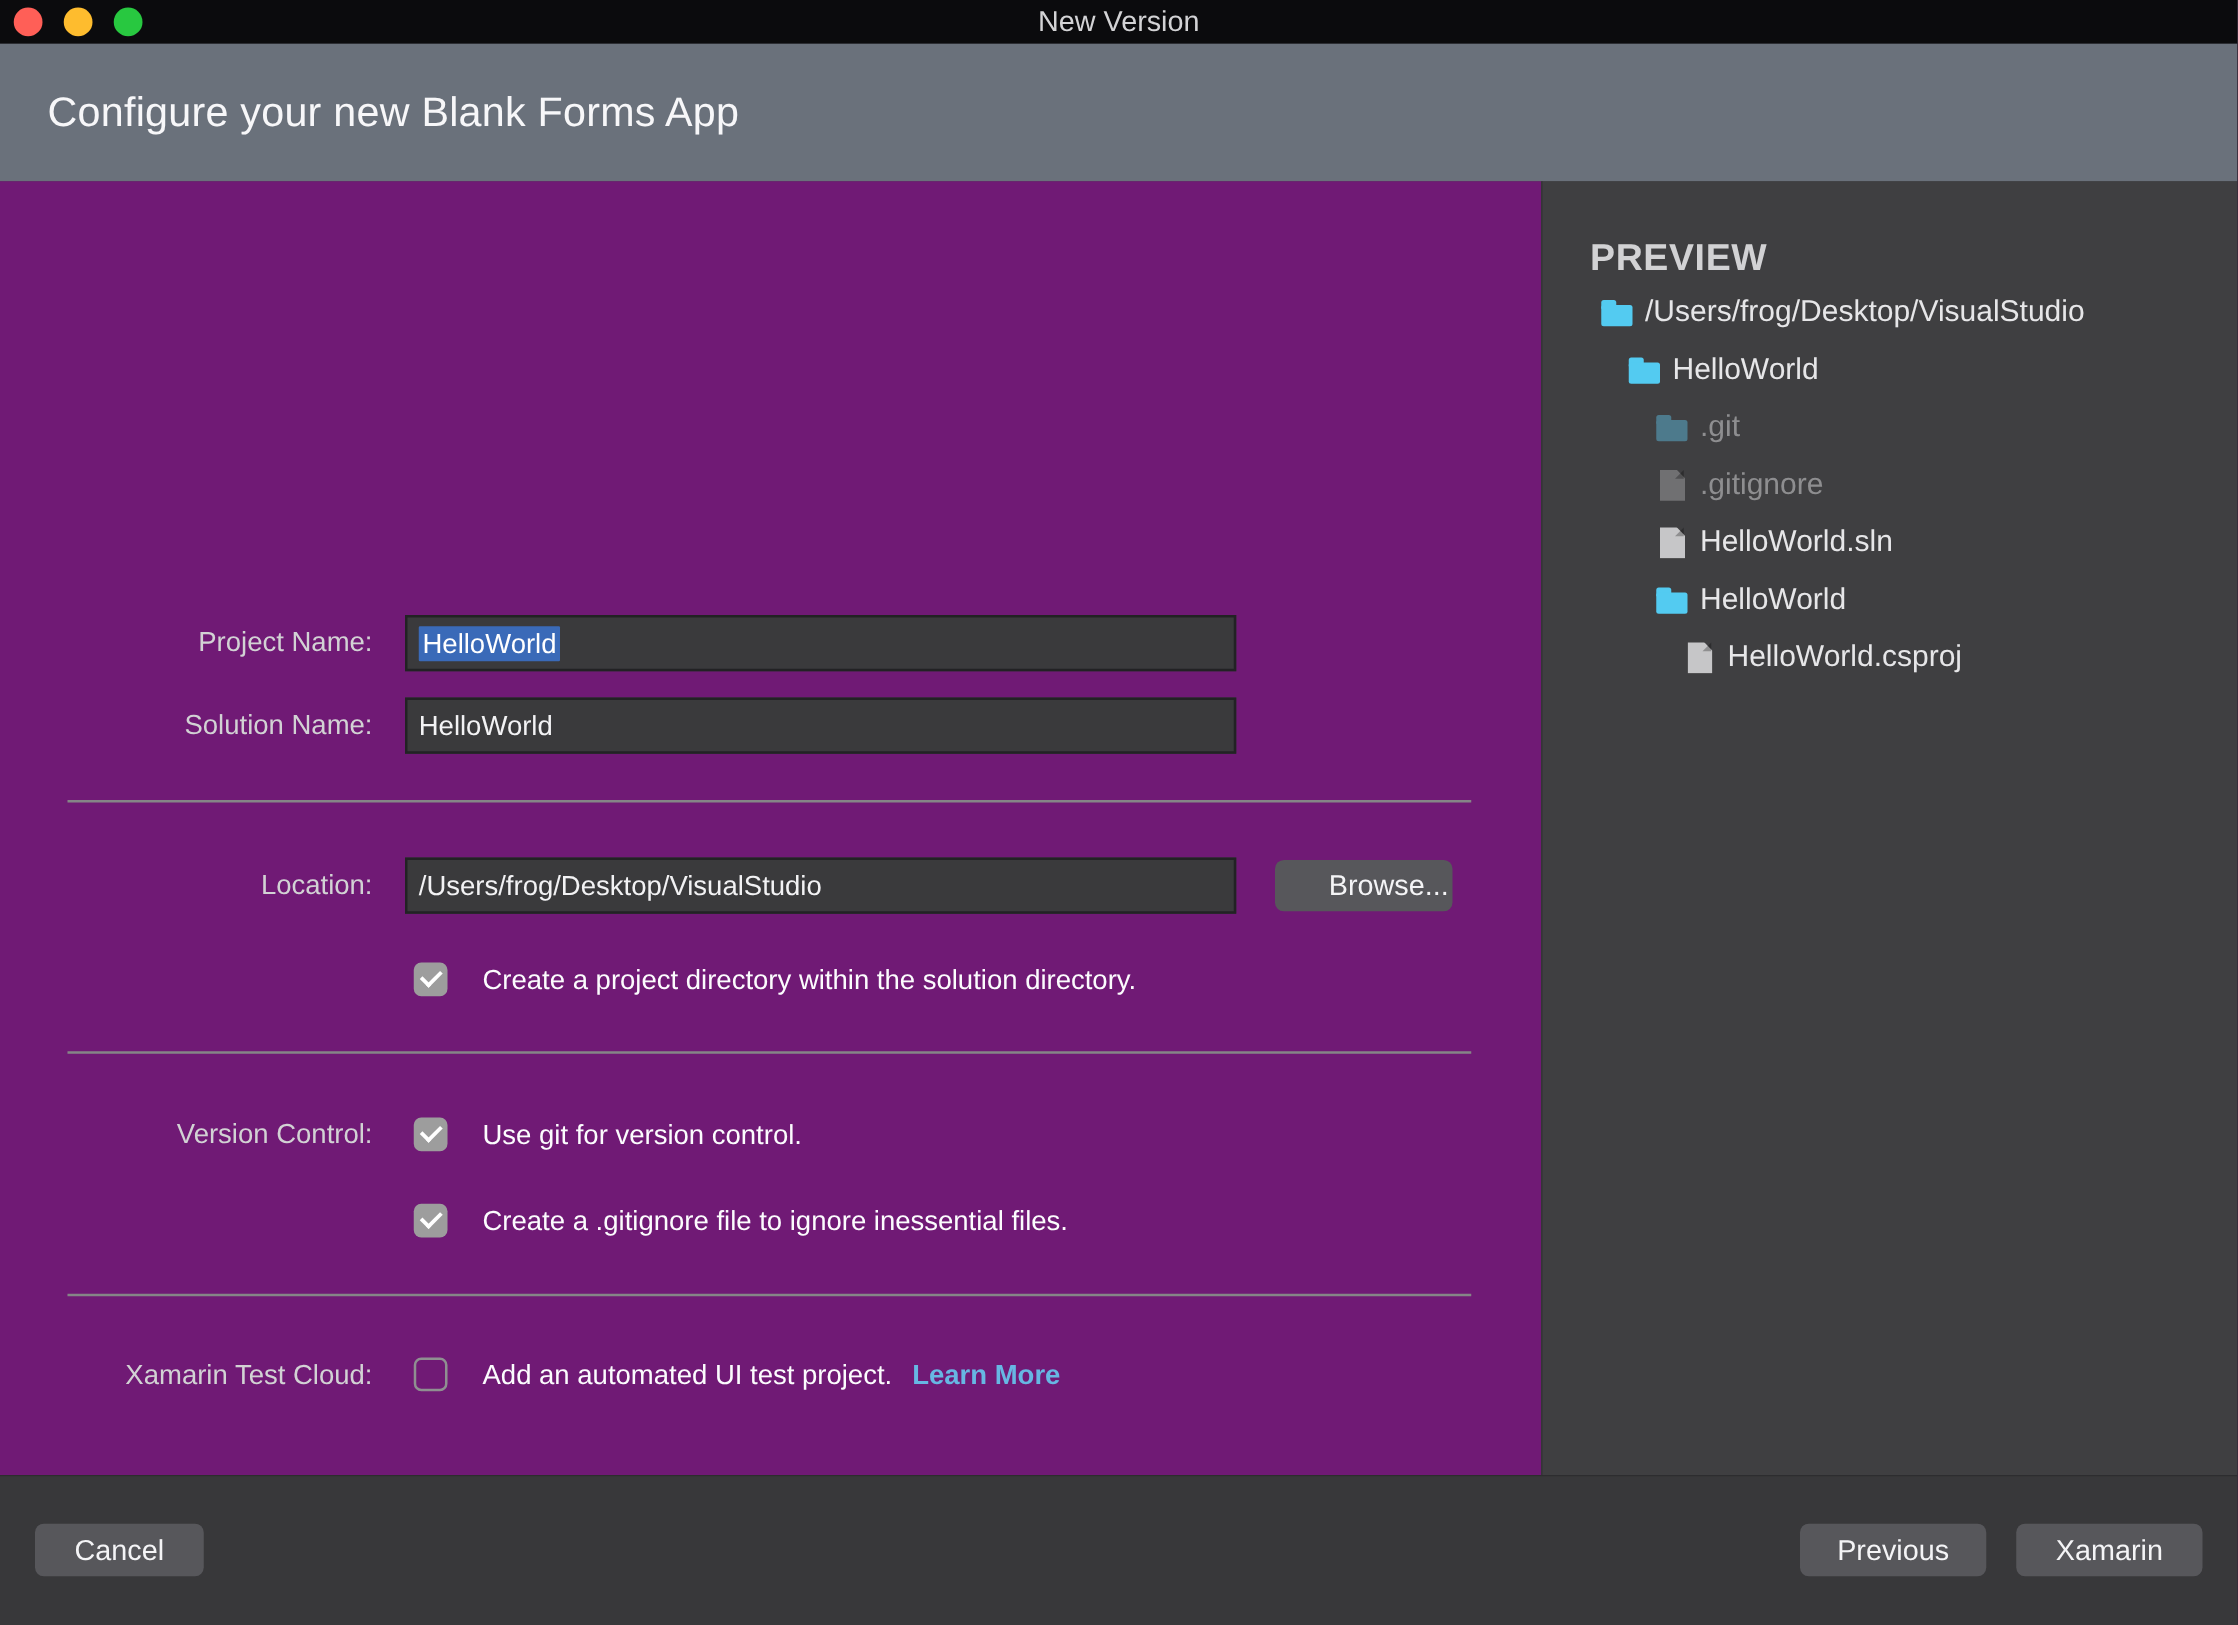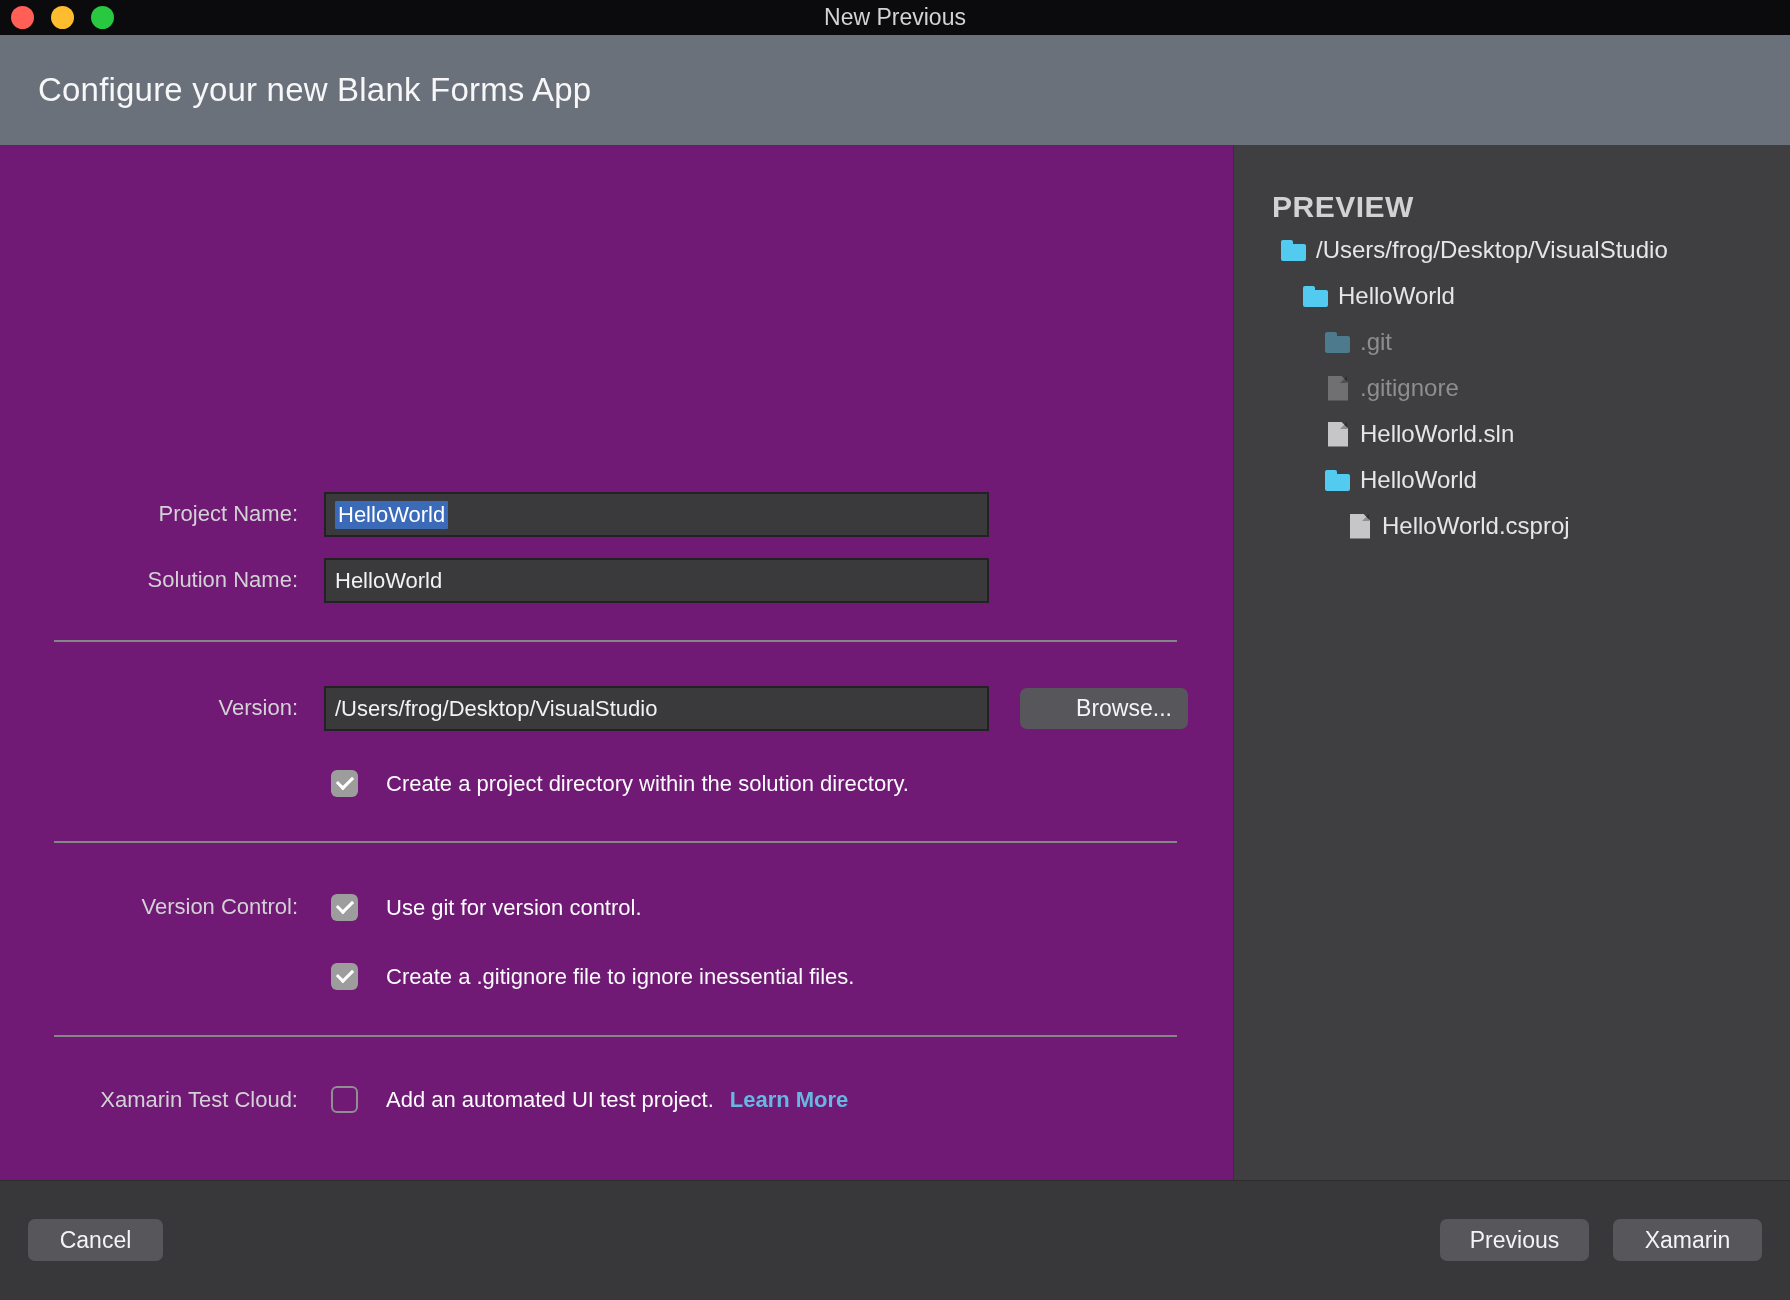--- a/index.html
+++ b/index.html
@@ -36,21 +36,21 @@
     background:#3a3a3c;border:2px solid #222224;display:flex;align-items:center;
     padding-left:9px;color:#f2f2f4;font-size:22px;}
   .in-project{top:347px;}
   .in-solution{top:413px;}
   .in-location{top:541px;}
   .sel-text{background:#3a6ab8;color:#ffffff;padding:1px 3px;border-radius:1px;}
   .divider{position:absolute;left:54px;width:1123px;height:2px;background:#858587;}
   .div1{top:495px;} .div2{top:696px;} .div3{top:890px;}
   .btn{display:flex;align-items:center;justify-content:center;box-sizing:border-box;
     background:#57575b;border-radius:7px;color:#f4f4f6;font-size:23px;cursor:default;}
-  .browse-btn{position:absolute;left:1020px;top:543px;width:168px;height:41px;padding-left:40px;}
+  .browse-btn{position:absolute;left:1020px;top:543px;width:142px;height:41px;padding-left:40px;}
   
   .cbrow{position:absolute;left:331px;display:flex;align-items:center;height:27px;}
   .cbrow1{top:625px;} .cbrow2{top:749px;} .cbrow3{top:818px;} .cbrow4{top:941px;}
   .cb{width:27px;height:27px;border-radius:6px;background:#9d9d9d;position:relative;
     box-sizing:border-box;flex:0 0 27px;}
   .cb[data-checked="false"]{background:transparent;border:2px solid #8f8f91;}
   .cb[data-checked="true"]::after{content:'';position:absolute;left:6px;top:6px;width:13px;height:7px;
     border-left:3px solid #ffffff;border-bottom:3px solid #ffffff;transform:rotate(-45deg);}
   .cbtext{margin-left:28px;color:#fcfcfe;font-size:22px;font-weight:400;white-space:nowrap;}
   .link{margin-left:16px;color:#67b7e3;font-size:22px;font-weight:600;
@@ -85,42 +85,42 @@
 </style>
 </head>
 <body>
 
 <div id="app">
 
   <div class="titlebar">
     <span class="tl red"></span>
     <span class="tl yellow"></span>
     <span class="tl green"></span>
-    <div class="win-title">New Previous</div>
+    <div class="win-title">New Version</div>
   </div>
 
   <div class="header">
     <div class="header-title">Configure your new Blank Forms App</div>
   </div>
 
   <div class="form-area">
 
     <div class="flabel lab-project">Project Name:</div>
     <div class="tinput in-project">
       <span class="sel-text">HelloWorld</span>
     </div>
 
     <div class="flabel lab-solution">Solution Name:</div>
     <div class="tinput in-solution">
       <span>HelloWorld</span>
     </div>
 
     <div class="divider div1"></div>
 
-    <div class="flabel lab-location">Version:</div>
+    <div class="flabel lab-location">Location:</div>
     <div class="tinput in-location">
       <span>/Users/frog/Desktop/VisualStudio</span>
     </div>
     <div class="btn browse-btn">Browse...</div>
 
     <div class="cbrow cbrow1">
       <span class="cb" data-checked="true"></span>
       <span class="cbtext">Create a project directory within the solution directory.</span>
     </div>
 

